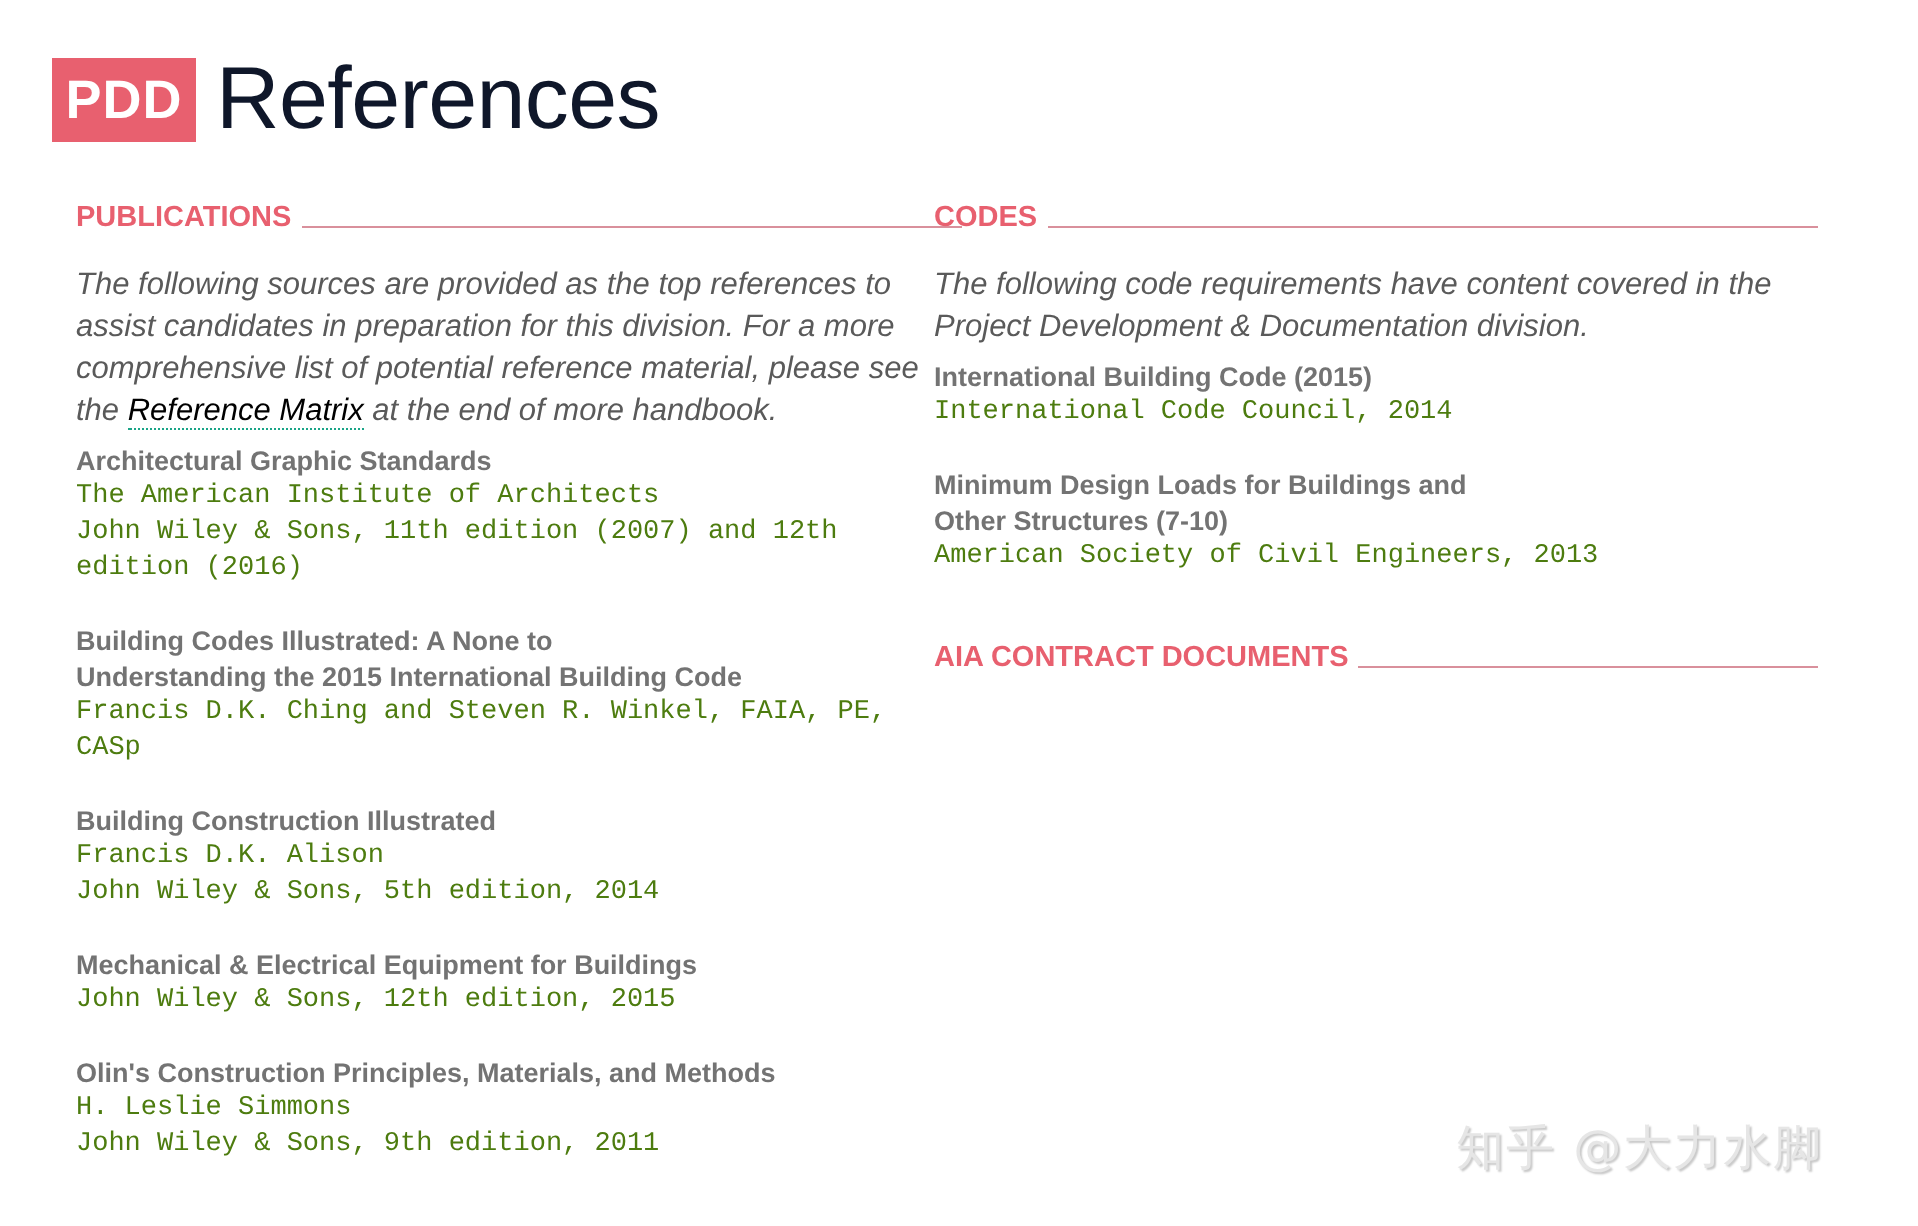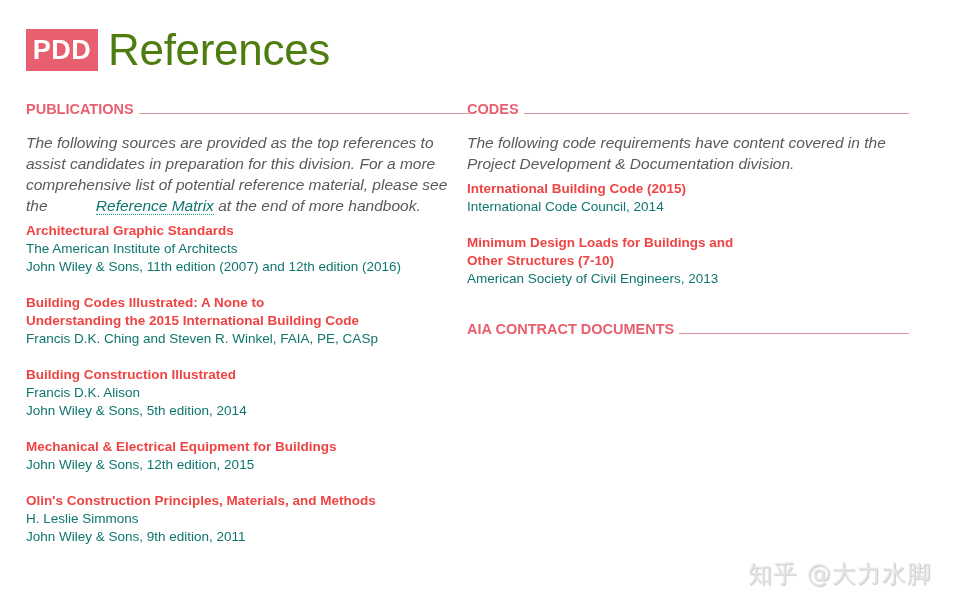--- a/index.html
+++ b/index.html
@@ -6,39 +6,39 @@
   body {
     width: 959px; height: 613px; background: #ffffff; position: relative; overflow: hidden;
     font-family: "Liberation Sans", "DejaVu Sans", sans-serif; color: #4a4a4a;
   }
   .header { position: absolute; left: 26px; top: 29px; height: 42px; display: flex; align-items: center; }
   .pdd-badge {
     background: #e8606f; color: #ffffff; font-weight: bold; font-size: 27px;
     height: 42px; width: 72px; display: flex; align-items: center; justify-content: center;
     letter-spacing: 0.5px;
   }
-  .page-title { color: #4d7c0f; font-size: 44px; margin-left: 10px; font-weight: normal; line-height: 42px; letter-spacing: -0.3px; }
+  .page-title { color: #0f172a; font-size: 44px; margin-left: 10px; font-weight: normal; line-height: 42px; letter-spacing: -0.3px; }
 
   .col { position: absolute; top: 100px; }
-  .col-left { left: 26px; width: 443px; }
+  .col-left { left: 38px; width: 443px; }
   .col-right { left: 467px; width: 442px; }
 
   .section-head { display: flex; align-items: flex-end; height: 18px; margin-bottom: 14px; }
   .section-head .label { color: #e8606f; font-weight: bold; font-size: 14.5px; white-space: nowrap; line-height: 18px; }
   .section-head .rule { flex: 1; border-bottom: 1px solid #d9909c; margin-left: 5px; margin-bottom: 4px; }
 
   .intro { font-style: italic; font-size: 15.5px; line-height: 21px; color: #5a5a5a; margin: 0 0 6px 0; }
-  .link { color: #0f766e; text-decoration: none; border-bottom: 1px dotted #1aa487; margin-left: 44px; }
+  .link { color: #000000; text-decoration: none; border-bottom: 1px dotted #1aa487; }
 
   .entry { margin-bottom: 18px; }
-  .entry .title { color: #ef4444; font-weight: bold; font-size: 13.5px; line-height: 18px; }
-  .entry .line { font-size: 13.5px; line-height: 18px; color: #0f766e; }
+  .entry .title { color: #737373; font-weight: bold; font-size: 13.5px; line-height: 18px; }
+  .entry .line { font-size: 13.5px; line-height: 18px; color: #4d7c0f; font-family: Liberation Mono, monospace; }
 
   .watermark {
-    position: absolute; left: 748px; top: 558px; font-size: 24px; color: #e6e6e6;
+    position: absolute; left: 728px; top: 558px; font-size: 24px; color: #e6e6e6;
     font-family: "DejaVu Sans", sans-serif; text-shadow: 1px 1px 1px #c8c8c8; letter-spacing: 1px;
   }
 </style>
 </head>
 <body>
 
 <div class="header">
   <div class="pdd-badge">PDD</div>
   <div class="page-title">References</div>
 </div>

